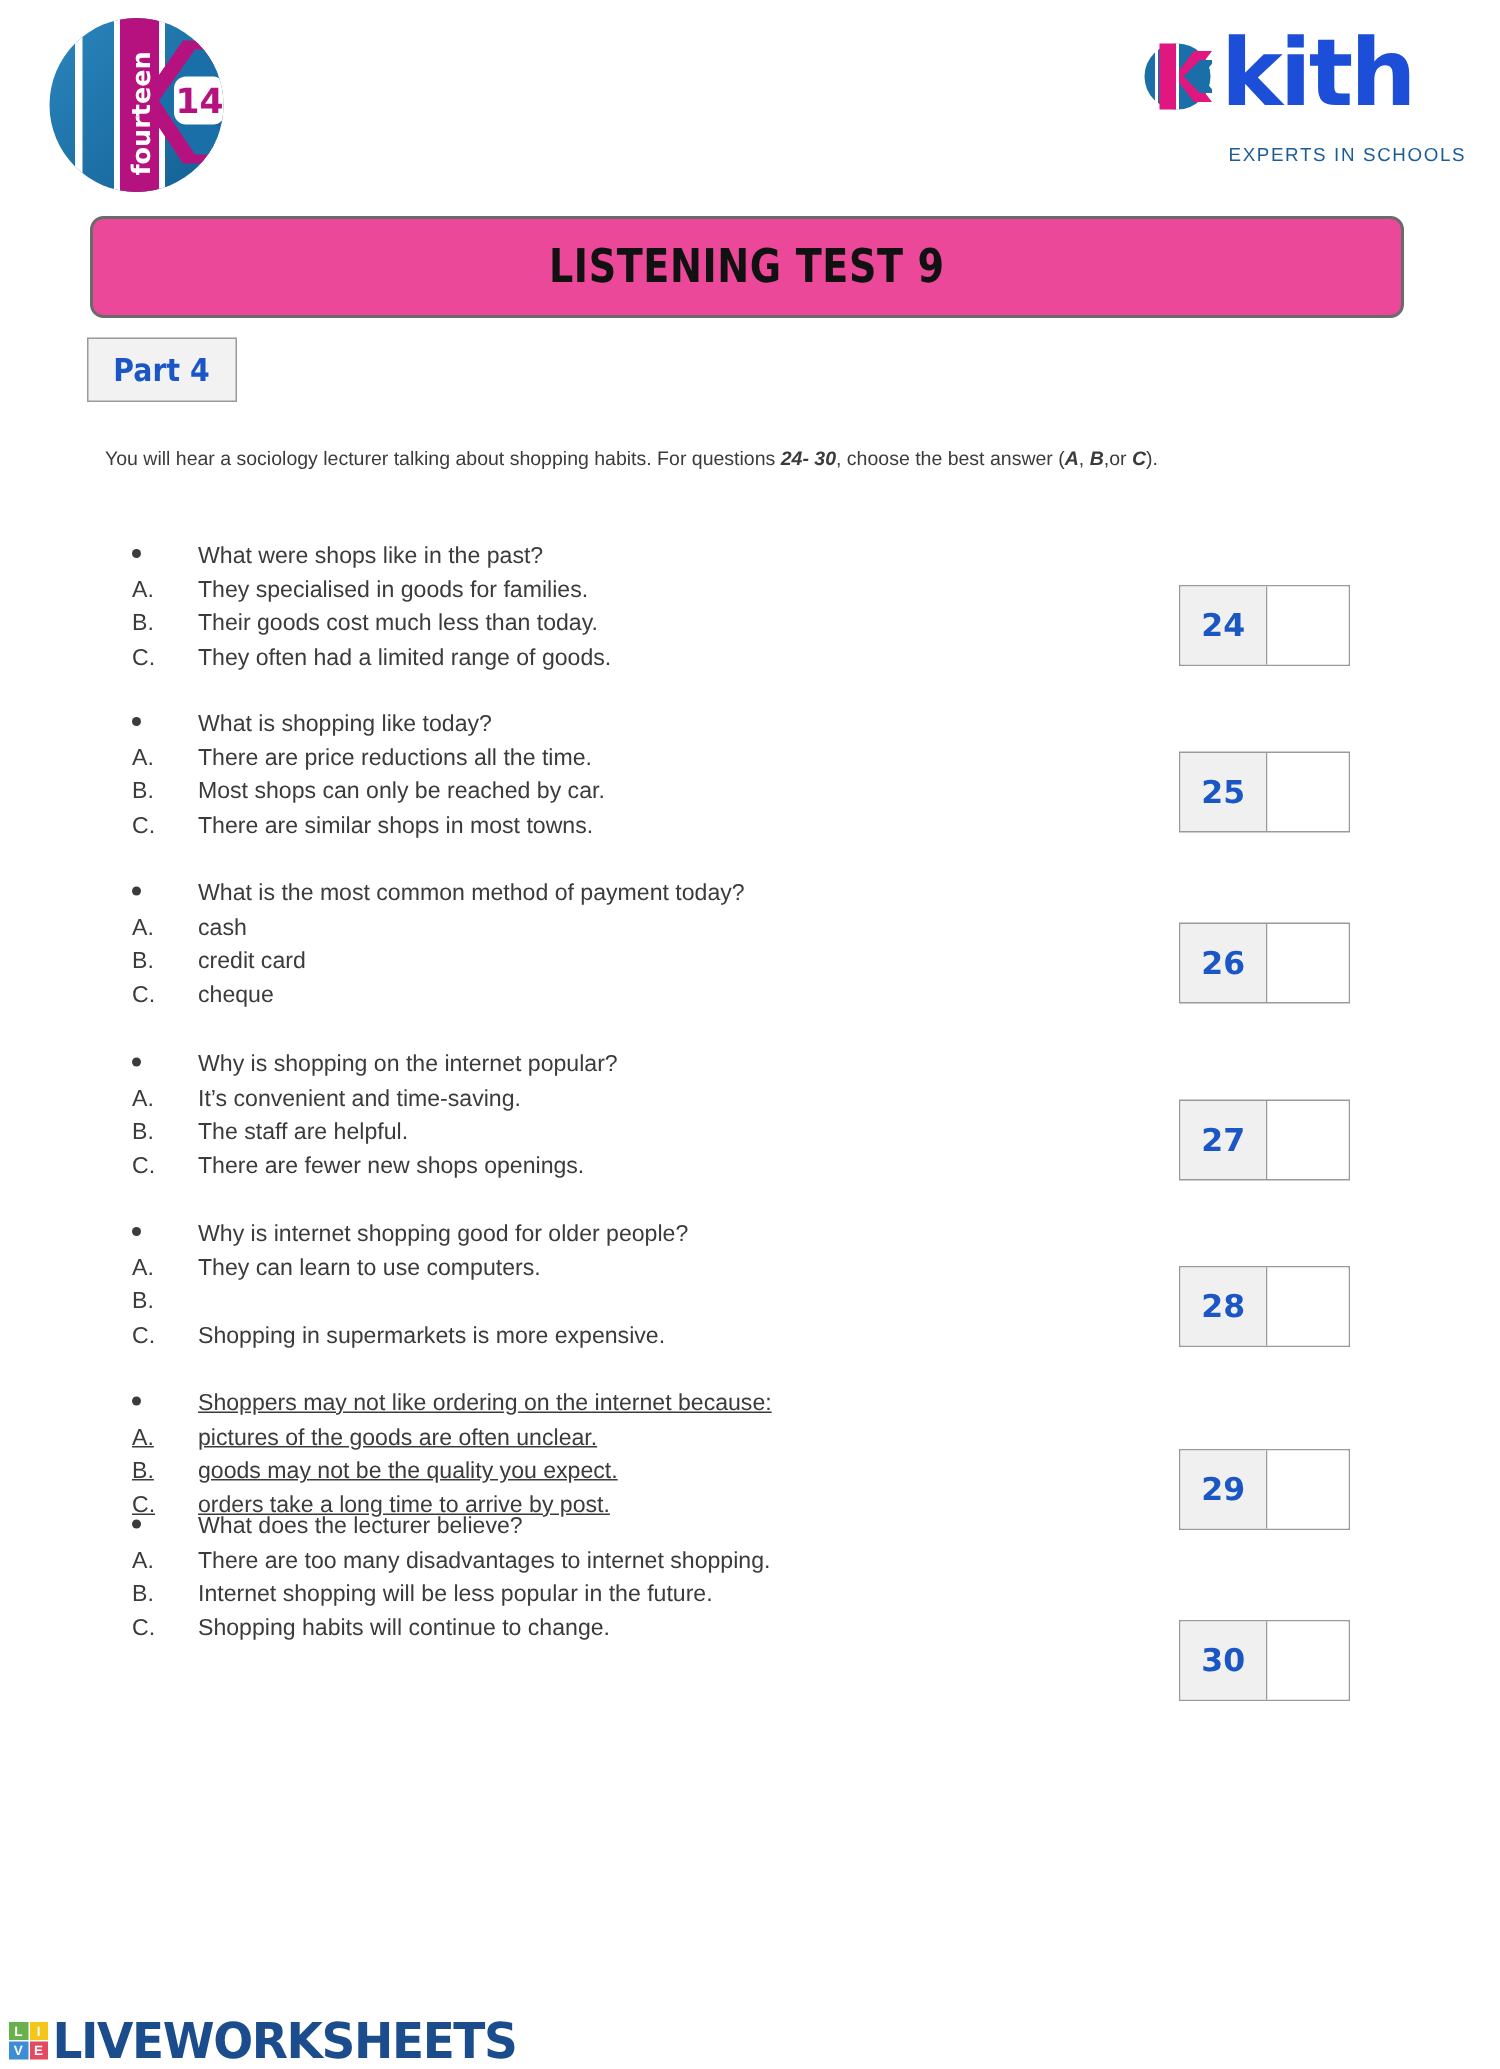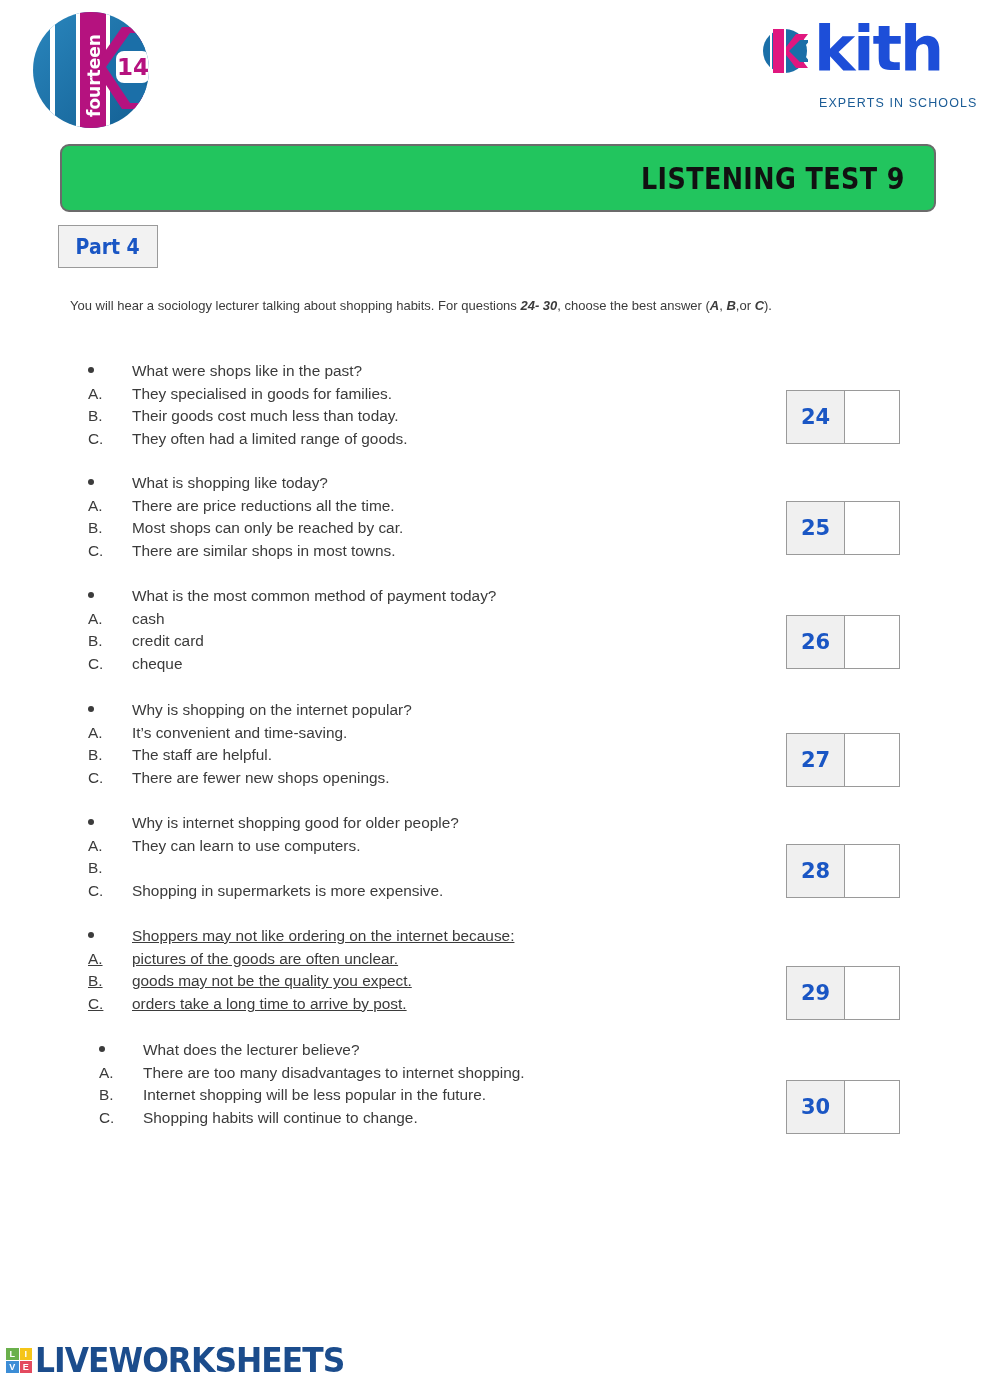--- a/index.html
+++ b/index.html
@@ -54,26 +54,26 @@
   }
 
   
   .title-bar {
     position: absolute;
     left: 60px;
     top: 144px;
     width: 876px;
     height: 68px;
     box-sizing: border-box;
-    background: #22c55e;
+    background: #ec4899;
     border: 2px solid #6b6b6b;
     border-radius: 9px;
     display: flex;
     align-items: center;
-    justify-content: flex-end;
+    justify-content: center;
   }
   .title-text {
     font-family: "DejaVu Sans", sans-serif;
     font-size: 31px;
     font-weight: bold;
     letter-spacing: 0.5px;
     color: #111111;
     transform: scaleX(0.82);
     transform-origin: center;
     white-space: nowrap;
@@ -376,21 +376,21 @@
       </div>
       <div class="qrow">
         <div class="marker">B.</div>
         <div class="qtext">goods may not be the quality you expect.</div>
       </div>
       <div class="qrow">
         <div class="marker">C.</div>
         <div class="qtext">orders take a long time to arrive by post.</div>
       </div>
     </div>
-    <div class="qblock" style="position: absolute; top: 679px; padding-left: 11px;">
+    <div class="qblock" style="position: absolute; top: 647px;">
       <div class="qrow">
         <div class="marker"><span class="bullet-dot"></span></div>
         <div class="qtext">What does the lecturer believe?</div>
       </div>
       <div class="qrow">
         <div class="marker">A.</div>
         <div class="qtext">There are too many disadvantages to internet shopping.</div>
       </div>
       <div class="qrow">
         <div class="marker">B.</div>

